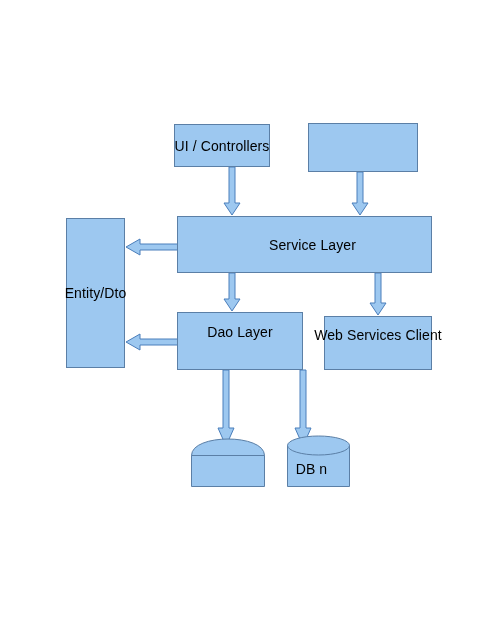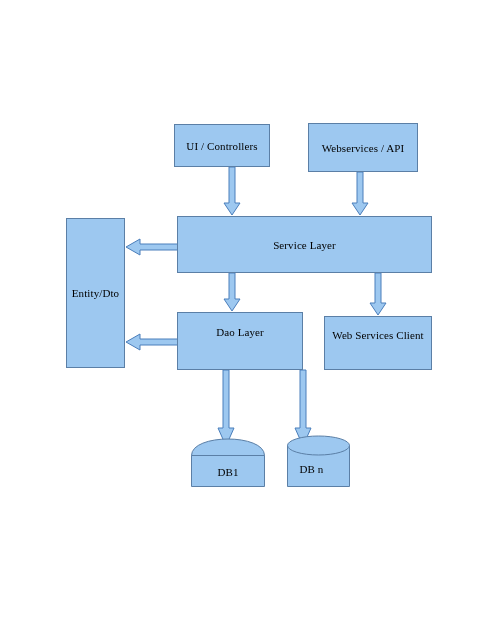--- a/index.html
+++ b/index.html
@@ -26,22 +26,22 @@
     position: absolute;
     left: 0;
     top: 0;
   }
   .node-label {
     position: absolute;
     display: flex;
     align-items: center;
     justify-content: center;
     text-align: center;
-    font-family: Liberation Serif, serif;
-    font-size: 11px;
+    font-family: Liberation Sans, sans-serif;
+    font-size: 14px;
     color: #000000;
     letter-spacing: 0.1px;
     white-space: nowrap;
     pointer-events: none;
   }
 </style>
 </head>
 <body>
 
 <div id="diagram-canvas">
@@ -100,27 +100,25 @@
 
     <g>
       <path d="M 287.5,445.5 L 287.5,486.5 L 349.5,486.5 L 349.5,445.5 Z" fill="#9DC8F0" stroke="#5B7FA6" stroke-width="1"></path>
       <ellipse cx="318.5" cy="445.5" rx="31" ry="9.5" fill="#9DC8F0" stroke="#5B7FA6" stroke-width="1"></ellipse>
     </g>
 
   </svg>
 
   <div class="node-label" style="left:174px; top:124px; width:96px; height:43px;">UI / Controllers</div>
 
-  <div class="node-label" style="left:308px; top:123px; width:110px; height:49px;">Webservices / API</div>
 
-  <div class="node-label" style="left:177px; top:216px; width:255px; height:57px;">Service Layer</div>
+  <div class="node-label" style="left:177px; top:216px; width:255px; height:57px;padding-left:8px;">Service Layer</div>
 
   <div class="node-label" style="left:66px; top:218px; width:59px; height:150px;border-radius:11px;">Entity/Dto</div>
 
   <div class="node-label" style="left:177px; top:312px; width:126px; height:40px;">Dao Layer</div>
 
   <div class="node-label" style="left:324px; top:316px; width:108px; height:38px;">Web Services Client</div>
 
-  <div class="node-label" style="left:191px; top:456px; width:74px; height:31px;">DB1</div>
 
   <div class="node-label" style="left:287px; top:452px; width:49px; height:34px;text-align:right;">DB n</div>
 
 </div>
 
 </body></html>

